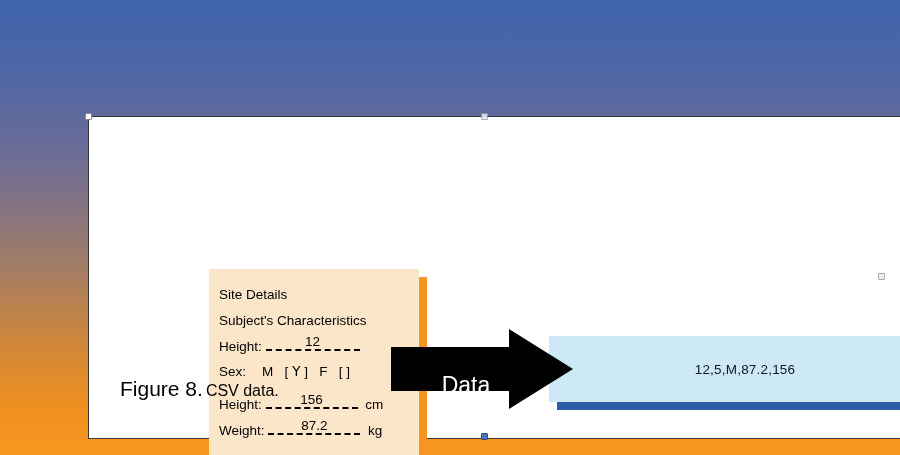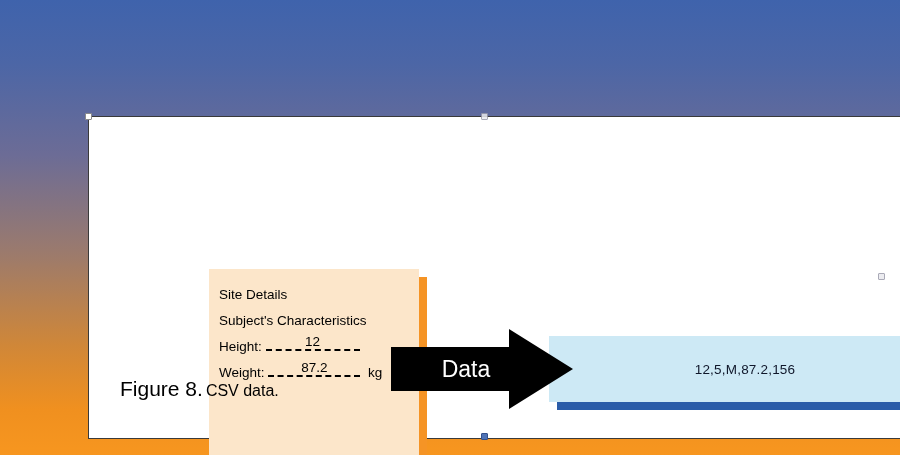--- a/index.html
+++ b/index.html
@@ -159,21 +159,21 @@
     left: 302px;
     top: 212px;
     width: 182px;
     height: 80px;
     z-index: 20;
   }
   #arrow svg { display: block; }
   #arrow-label {
     position: absolute;
     left: 0;
-    top: 0;
+    top: 16px;
     width: 150px;
     height: 80px;
     display: flex;
     align-items: center;
     justify-content: center;
     color: #ffffff;
     font-size: 23px;
     pointer-events: none;
   }
 
@@ -212,21 +212,41 @@
 
         <div class="frow">
           <span class="flabel">Subject's Characteristics</span>
         </div>
 
         <div class="frow">
           <span class="flabel">Height:</span>
           <span class="fill dashed" style="width:94px">12</span>
         </div>
 
-
+        <div class="frow sexline">
+          <span>Sex:</span>
+          <span class="opt">&nbsp;&nbsp;</span>
+          <span>M</span>
+          <span>&nbsp;</span>
+          <span>[</span>
+          <span class="tickmark">Y</span>
+          <span>]</span>
+          <span>&nbsp;</span>
+          <span>F</span>
+          <span>&nbsp;</span>
+          <span>[</span>
+          <span class="tickmark"> </span>
+          <span>]</span>
+        </div>
+
+        <div class="frow">
+          <span class="flabel">Height:</span>
+          <span class="fill dashed" style="width:92px">156</span>
+          <span class="unit">cm</span>
+        </div>
 
         <div class="frow">
           <span class="flabel">Weight:</span>
           <span class="fill dashed" style="width:92px">87.2</span>
           <span class="unit">kg</span>
         </div>
 
       </div>
     </div>
 

